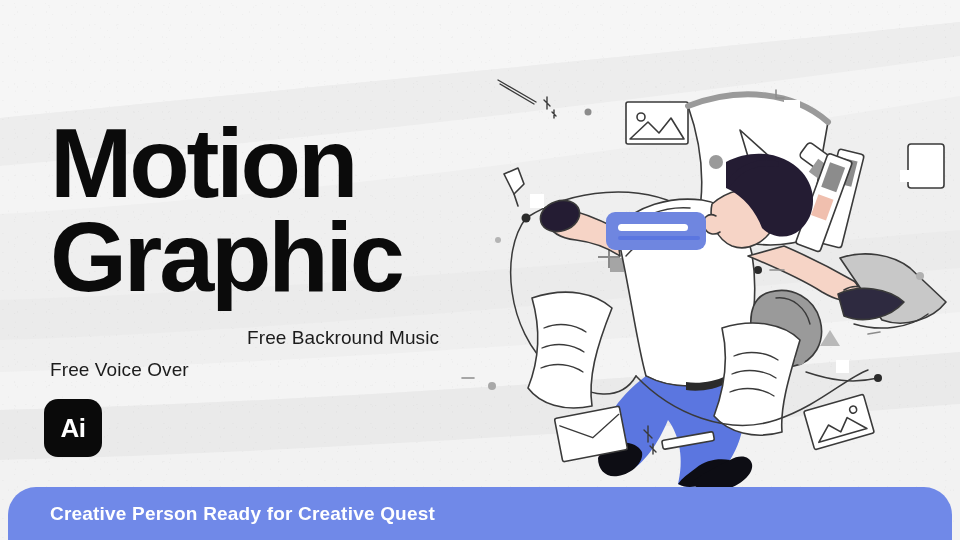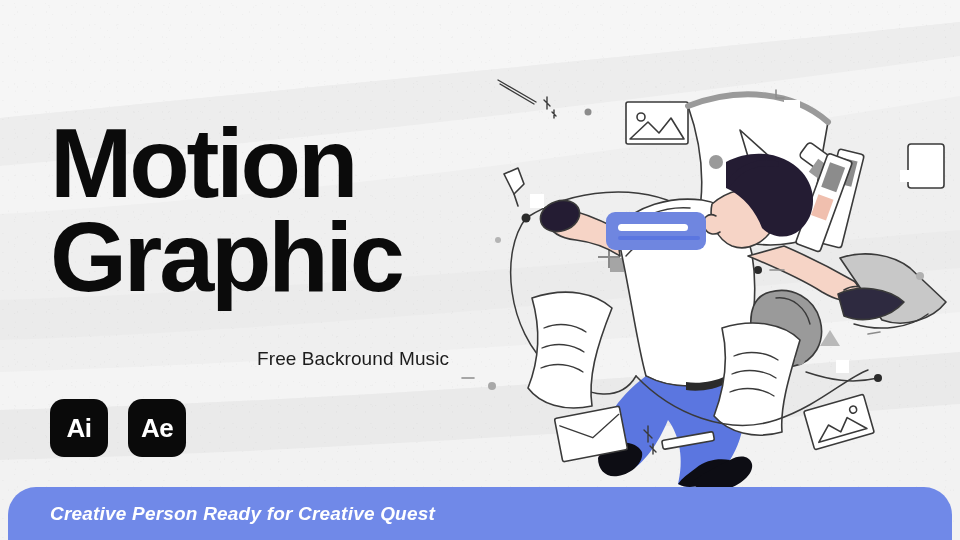--- a/index.html
+++ b/index.html
@@ -39,44 +39,44 @@
     font-family:"Liberation Sans", sans-serif;
     white-space:pre-line;
   }
   .feature {
     position:absolute;
     font-size:19px; color:#1c1c1c;
     letter-spacing:.1px;
     white-space:nowrap;
   }
   .f-c1 { left:50px; }
-  .f-c2 { left:257px;margin-top:21px; }
+  .f-c2 { left:247px; }
   .f-r1 { top:327px; }
   .f-r2 { top:359px; }
 
-  .badges { position:absolute; left:50px; top:399px; display:flex; gap:20px; }
+  .badges { position:absolute; left:44px; top:399px; display:flex; gap:30px; }
   .badge {
     width:58px; height:58px; border-radius:14px;
     background:#0a0a0a;
     display:flex; align-items:center; justify-content:center;
     color:#fff; font-size:26px; font-weight:700; letter-spacing:-.5px;
   }
 
   
   .banner {
     position:absolute; left:8px; top:487px;
     width:944px; height:53px;
     background:#7089e8;
     border-radius:28px 28px 0 0;
     display:flex; align-items:center;
   }
   .banner-text {
     margin-left:42px;
     color:#ffffff;
-    font-size:19px; font-weight:700; font-style:italic;
+    font-size:19px; font-weight:700; 
     letter-spacing:.2px;
   }
 
   
   .illus { position:absolute; left:440px; top:40px; width:520px; height:450px; }
   .illus svg { display:block; width:100%; height:100%; overflow:visible; }
 </style>
 </head>
 <body>
 
@@ -92,28 +92,26 @@
       <path d="M0,372 C320,362 660,336 960,312 L960,352 C660,376 320,402 0,410 Z" fill="#f4f4f4" opacity=".85"></path>
       <path d="M0,410 C320,402 660,376 960,352 L960,404 C660,428 320,452 0,460 Z" fill="#e9e9e9" opacity=".8"></path>
       <path d="M0,460 C320,452 660,428 960,404 L960,540 L0,540 Z" fill="#f2f2f2"></path>
     </svg>
     <div class="bg-noise"></div>
   </div>
 
   <h1 class="headline">Motion
 Graphic</h1>
 
+  <div class="feature f-c1 f-r2">Free Voice Over</div>
   <div class="feature f-c2 f-r1">Free Backround Music</div>
 
   <div class="badges">
     <div class="badge">
       <span>Ai</span>
-    </div>
-    <div class="badge">
-      <span>Ae</span>
     </div>
   </div>
 
   <div class="illus">
     <svg viewBox="0 0 520 450" xmlns="http://www.w3.org/2000/svg">
       <g fill="none" stroke="#3a3a3a" stroke-width="1.6" stroke-linecap="round" stroke-linejoin="round">
 
         <g>
           <rect x="186" y="62" width="62" height="42" rx="2" fill="#fff"></rect>
           <circle cx="201" cy="77" r="4" fill="#fff"></circle>

